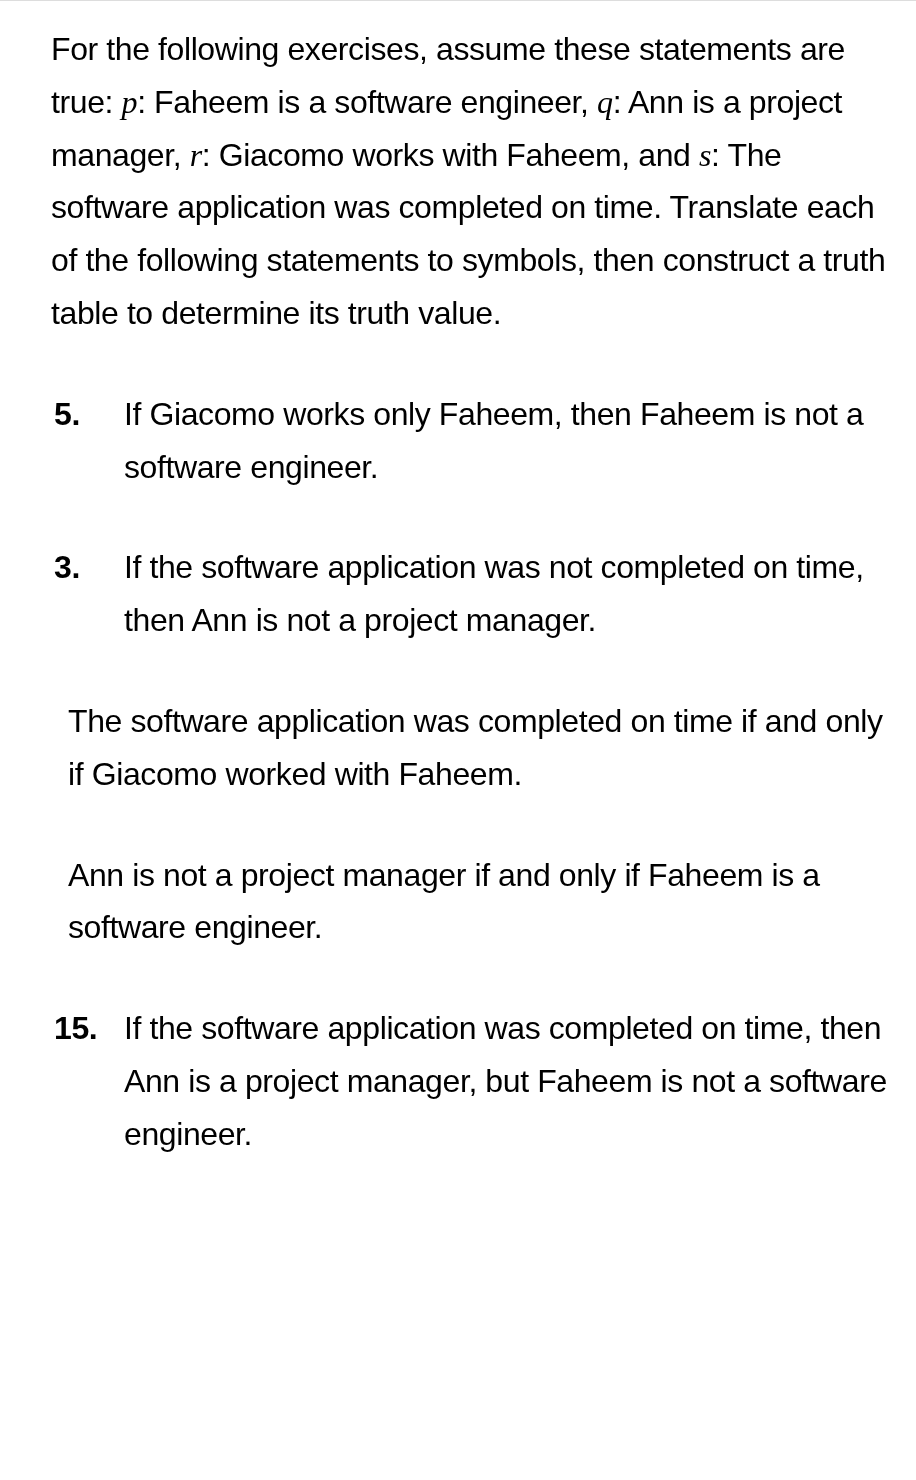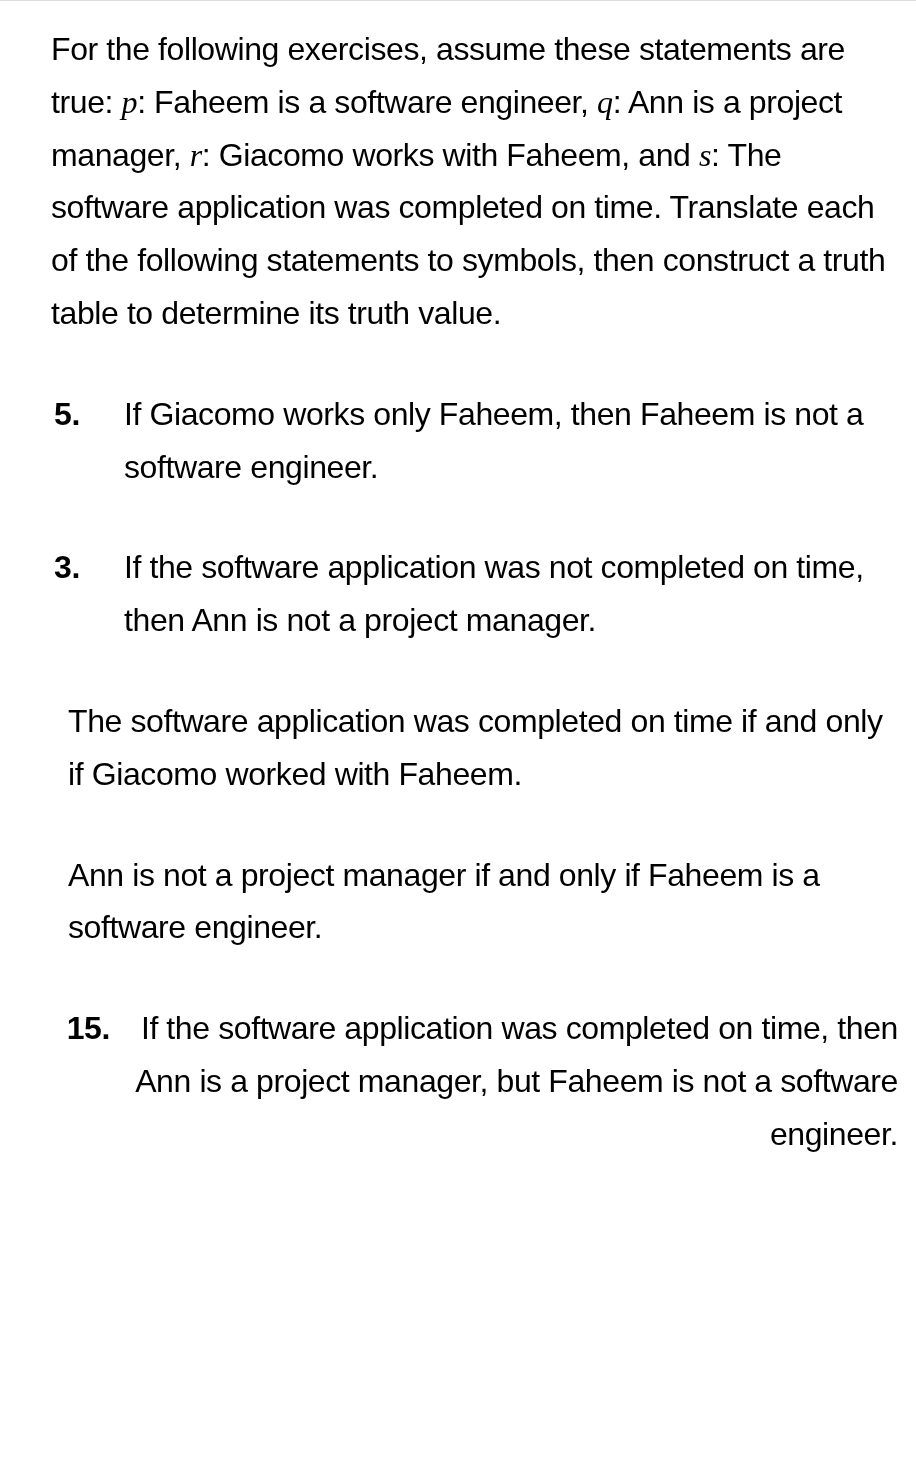--- a/index.html
+++ b/index.html
@@ -30,21 +30,20 @@
       list-style: none;
       padding-left: 36px;
     }
     ol.exercises li {
       display: flex;
       margin-bottom: 48px;
       letter-spacing: -0.4px;
     }
     ol.exercises li:last-child {
       margin-bottom: 0;
-      text-align: right;
     }
     .num {
       font-weight: 700;
       min-width: 56px;
       flex-shrink: 0;
     }
     .num::after {
       content: ".";
     }
     .item-text {

